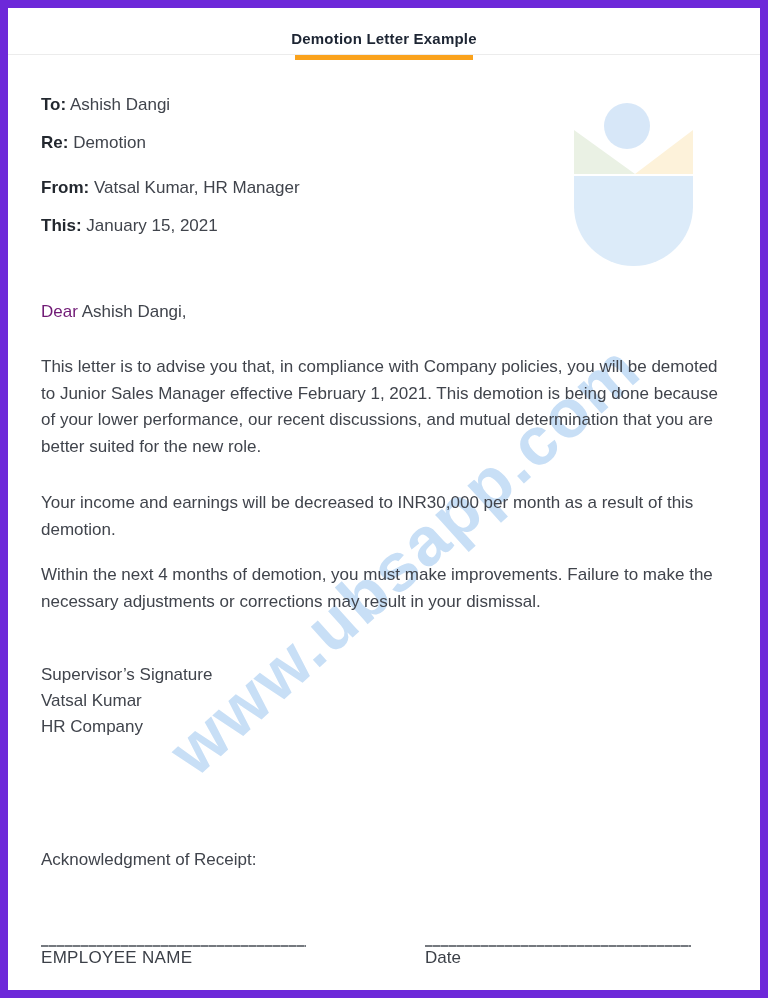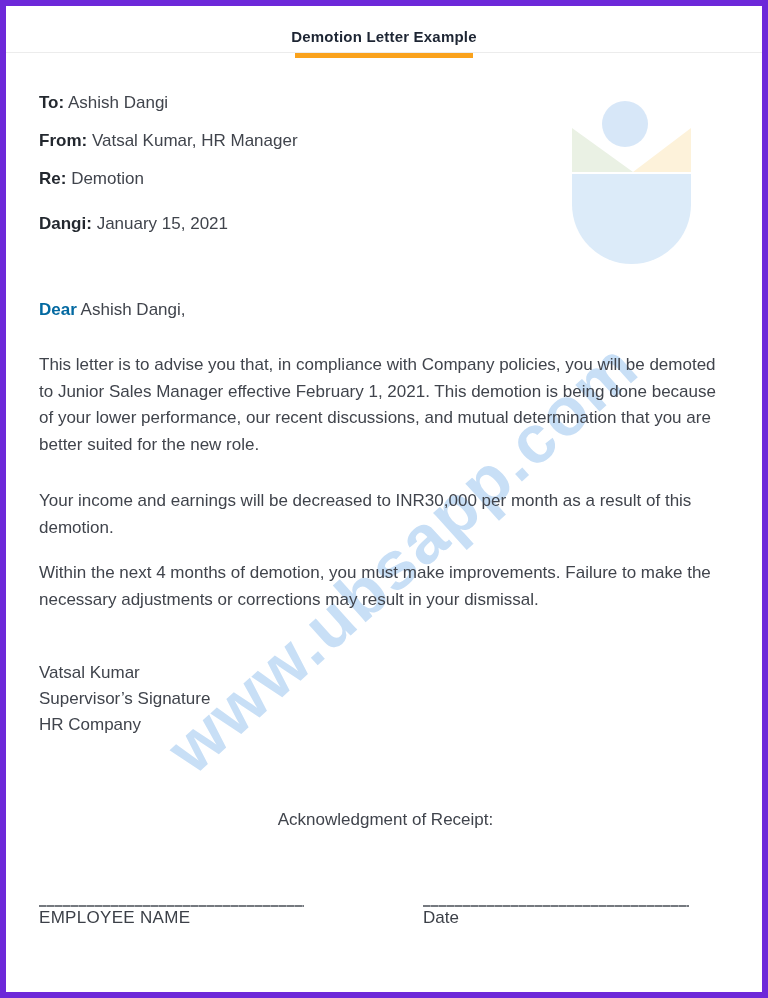--- a/index.html
+++ b/index.html
@@ -3,21 +3,21 @@
 <meta charset="utf-8">
 <style>
   * { margin: 0; padding: 0; box-sizing: border-box; }
   html, body { background: #ffffff; }
   body { font-family: "Liberation Sans", "DejaVu Sans", sans-serif; }
 
   .page {
     position: relative;
     width: 768px;
     height: 998px;
-    border: 6px solid #6d28d9;
+    border: 8px solid #6d28d9;
     background: #ffffff;
     overflow: hidden;
   }
 
   
   .header {
     position: relative;
     height: 47px;
     border-bottom: 1px solid #ececec;
     display: flex;
@@ -107,42 +107,41 @@
   .meta-line .label { font-weight: 700; color: #23282f; }
   .meta-to   { margin-bottom: 16px; }
   .meta-from { margin-bottom: 16px; }
   .meta-re   { margin-bottom: 23px; }
 
   .salutation {
     margin-top: 63px;
     font-size: 17px;
     line-height: 24px;
   }
-  .salutation .label { font-weight: 700; color: #0369a1; }
+  .salutation .label { font-weight: 400; color: #701a75; }
 
   .para {
     font-size: 17px;
     line-height: 26.5px;
     max-width: 692px;
   }
   .para-1 { margin-top: 30px; }
   .para-2 { margin-top: 30px; }
   .para-3 { margin-top: 19px; }
 
   .signature {
     margin-top: 47px;
     font-size: 17px;
     line-height: 26px;
   }
 
   .ack-heading {
-    margin-top: 70px;
+    margin-top: 108px;
     font-size: 17px;
     line-height: 24px;
-    text-align: center;
   }
 
   .sig-row {
     margin-top: 73px;
     display: flex;
     align-items: flex-start;
   }
   .sig-col-employee { width: 265px; }
   .sig-col-date { width: 266px; margin-left: 119px; }
   .sig-line {
@@ -174,46 +173,46 @@
 
   <div class="watermark">www.ubsapp.com</div>
 
   <div class="content">
 
     <div class="meta">
       <div class="meta-line meta-to">
         <span class="label">To:</span>
         <span>Ashish Dangi</span>
       </div>
+      <div class="meta-line meta-re">
+        <span class="label">Re:</span>
+        <span>Demotion</span>
+      </div>
       <div class="meta-line meta-from">
         <span class="label">From:</span>
         <span>Vatsal Kumar, HR Manager</span>
       </div>
-      <div class="meta-line meta-re">
-        <span class="label">Re:</span>
-        <span>Demotion</span>
-      </div>
       <div class="meta-line meta-date">
-        <span class="label">Dangi:</span>
+        <span class="label">This:</span>
         <span>January 15, 2021</span>
       </div>
     </div>
 
     <div class="salutation">
       <span class="label">Dear</span>
       <span>Ashish Dangi,</span>
     </div>
 
     <p class="para para-1">This letter is to advise you that, in compliance with Company policies, you will be demoted to Junior Sales Manager effective February 1, 2021. This demotion is being done because of your lower performance, our recent discussions, and mutual determination that you are better suited for the new role.</p>
     <p class="para para-2">Your income and earnings will be decreased to INR30,000 per month as a result of this demotion.</p>
     <p class="para para-3">Within the next 4 months of demotion, you must make improvements. Failure to make the necessary adjustments or corrections may result in your dismissal.</p>
 
     <div class="signature">
+      <div>Supervisor’s Signature</div>
       <div>Vatsal Kumar</div>
-      <div>Supervisor’s Signature</div>
       <div>HR Company</div>
     </div>
 
     <div class="ack-heading">Acknowledgment of Receipt:</div>
 
     <div class="sig-row">
       <div class="sig-col-employee">
         <div class="sig-line"></div>
         <div class="sig-label" style="letter-spacing:0.3px;">EMPLOYEE NAME</div>
       </div>

